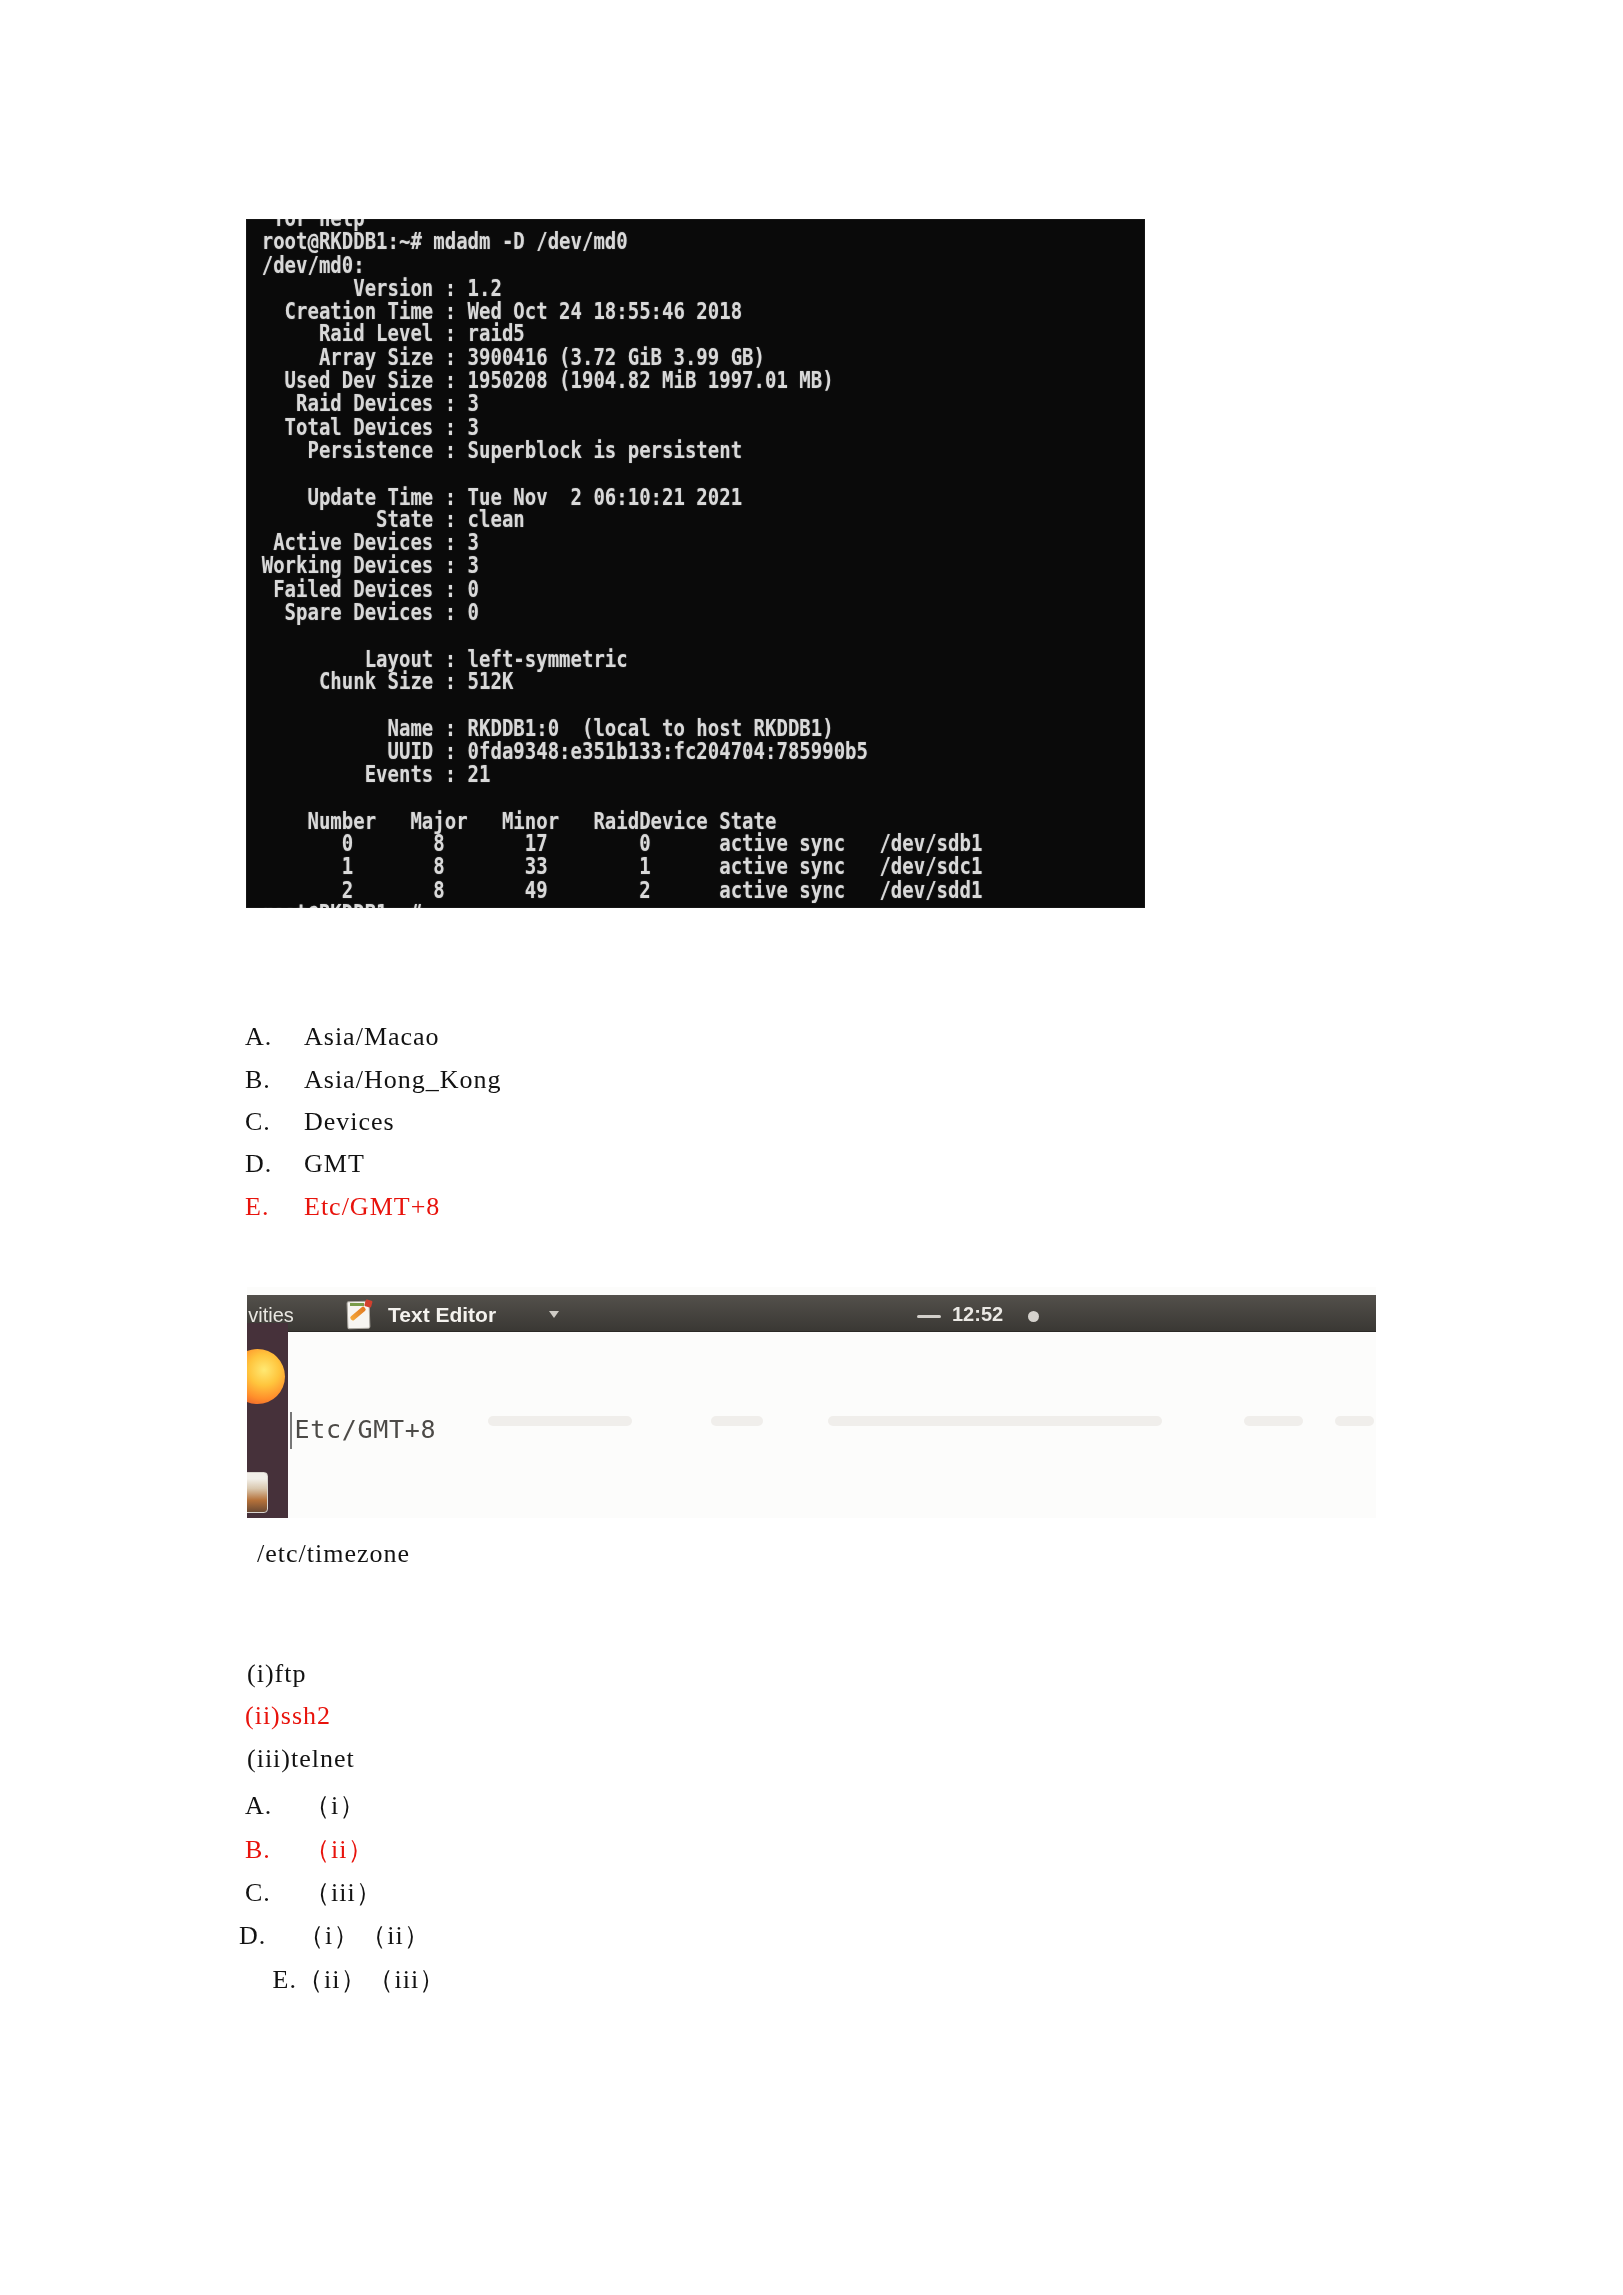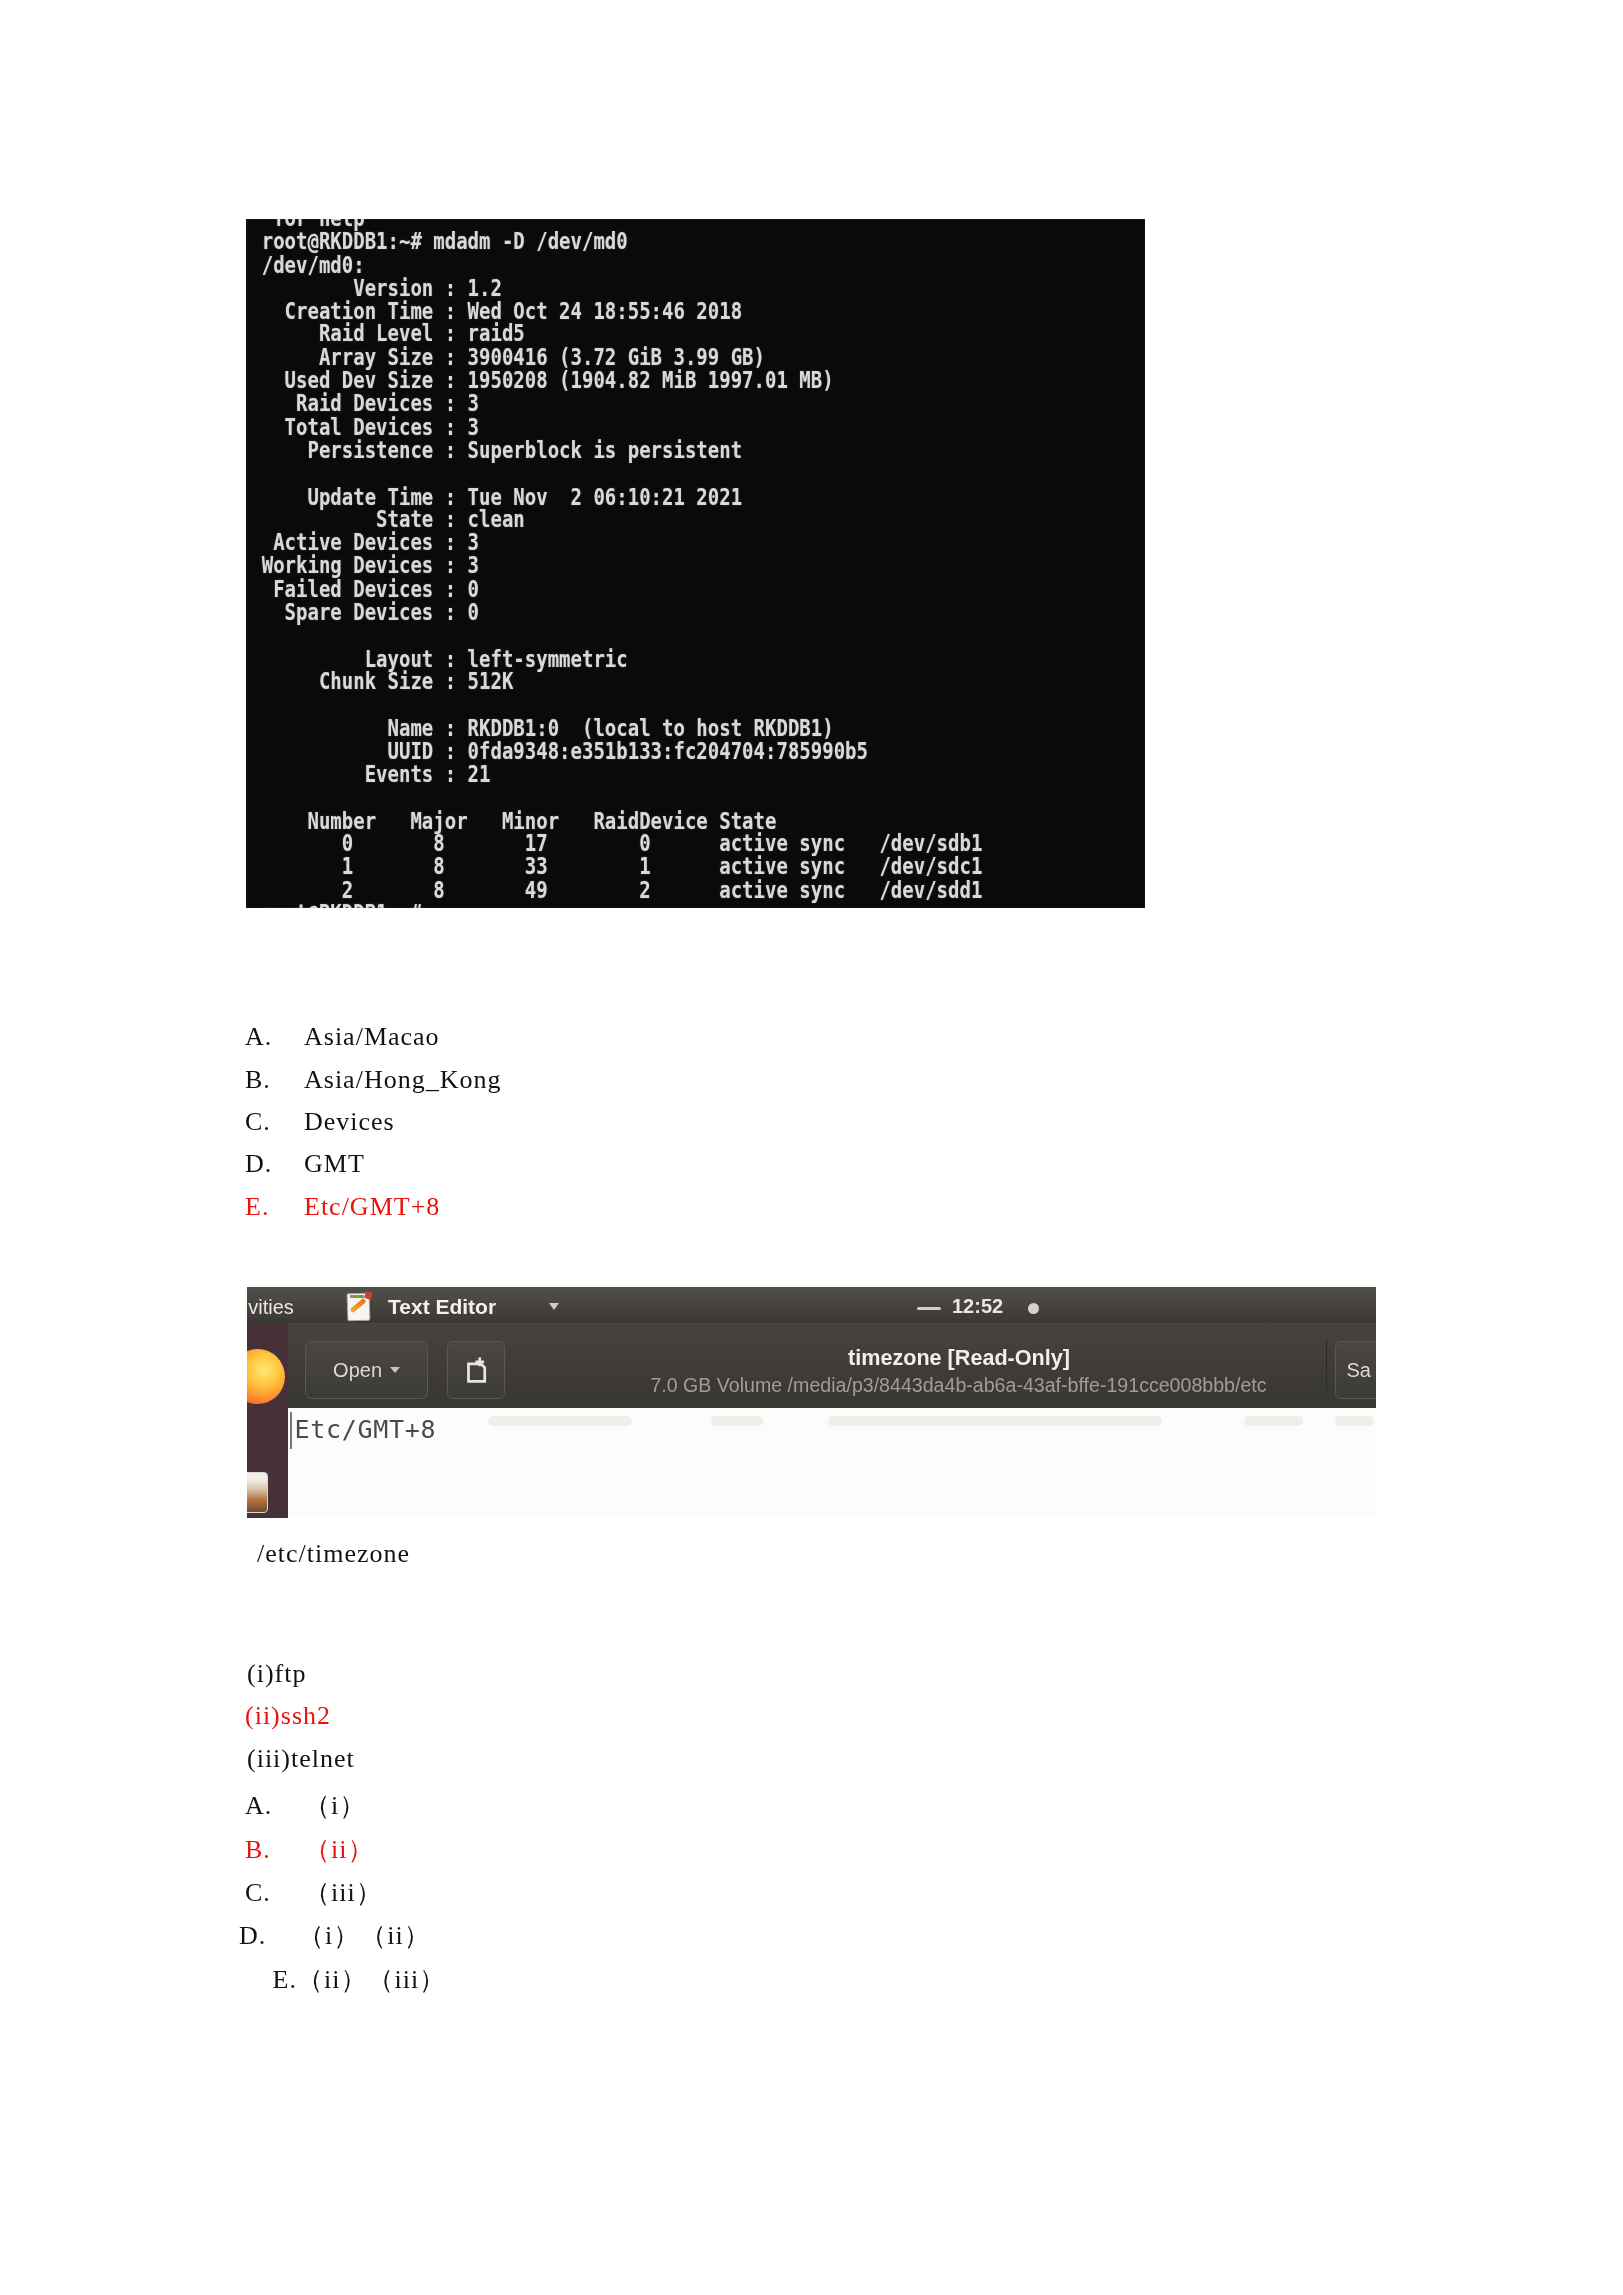--- a/index.html
+++ b/index.html
@@ -17,21 +17,21 @@
 
   
   .doc { position:absolute; color:#121212; font-size:26px; letter-spacing:1px; white-space:pre; }
   .zh  { letter-spacing:2.6px; }
   .letter { display:inline-block; width:59px; }
   .hl { color:var(--red); }
 
   
   .shot { position:absolute; left:247px; top:1280px; width:1129px; height:231px; overflow:hidden;
           font-family:"Liberation Sans", sans-serif; background:#fcfcfb; }
-  .topbar { position:absolute; left:0; top:0; width:100%; height:36px;
+  .topbar { position:absolute; left:0; top:8px; width:100%; height:36px;
             background:linear-gradient(#53504b,#3a3834); border-bottom:0.7px solid #2b2926;text-align:right; }
   .tb-text { position:absolute; color:#e9e7e2; font-size:20px; top:8.5px; }
   .app-title { font-weight:bold; color:#f4f2ee; font-size:21px; }
   .caret { position:absolute; width:0; height:0; border-left:5.9px solid transparent;
            border-right:5.9px solid transparent; border-top:7.2px solid #cfccc6; }
   .gedit-icon { position:absolute; left:97px; top:3.3px; width:29px; height:30px; }
   .gedit-paper { position:absolute; left:3.3px; top:2.6px; width:21px; height:26px; background:#f7f5f1;
                  border:0.7px solid #aaa69f; border-radius:2px; transform:rotate(-2deg); }
   .gedit-marks { position:absolute; left:5.9px; top:5.2px; width:14.4px; height:2.6px; background:#7a9c4a; }
   .gedit-red { position:absolute; right:2px; top:1.3px; width:6.5px; height:6.5px; background:#d2402e;
@@ -129,38 +129,20 @@
         <span class="gedit-red"></span>
         <span class="gedit-pencil"></span>
       </span>
       <span class="tb-text app-title" style="left:141px; top:7.9px;">Text Editor</span>
       <span class="caret" style="left:302px; top:15.7px;"></span>
       <span class="clock-dash"></span>
       <span class="clock">12:52</span>
       <span class="notif-dot"></span>
     </div>
 
-    <div class="headerbar">
-      <div class="btn open-btn">
-        <span>Open</span>
-        <span class="btn-caret"></span>
-      </div>
-      <div class="btn newdoc-btn">
-        <svg width="30" height="30" viewBox="0 0 24 24">
-          <path d="M6 7 h10 l3 3 v11 h-13 z" fill="none" stroke="#e8e6e2" stroke-width="2.2"></path>
-          <path d="M15 2 v7 M11.5 5.5 h7" fill="none" stroke="#e8e6e2" stroke-width="2.2"></path>
-        </svg>
-      </div>
-      <div class="hb-title">timezone [Read-Only]</div>
-      <div class="hb-subtitle">7.0 GB Volume /media/p3/8443da4b-ab6a-43af-bffe-191cce008bbb/etc</div>
-      <div class="hb-sep"></div>
-      <div class="btn save-btn">
-        <span>Sa</span>
-      </div>
-    </div>
 
     <div class="dock">
       <span class="firefox"></span>
       <span class="photos"></span>
     </div>
 
     <div class="content">
       <span class="ghost" style="left:200px; width:144px;"></span>
       <span class="ghost" style="left:423px; width:52px;"></span>
       <span class="ghost" style="left:540px; width:334px;"></span>

